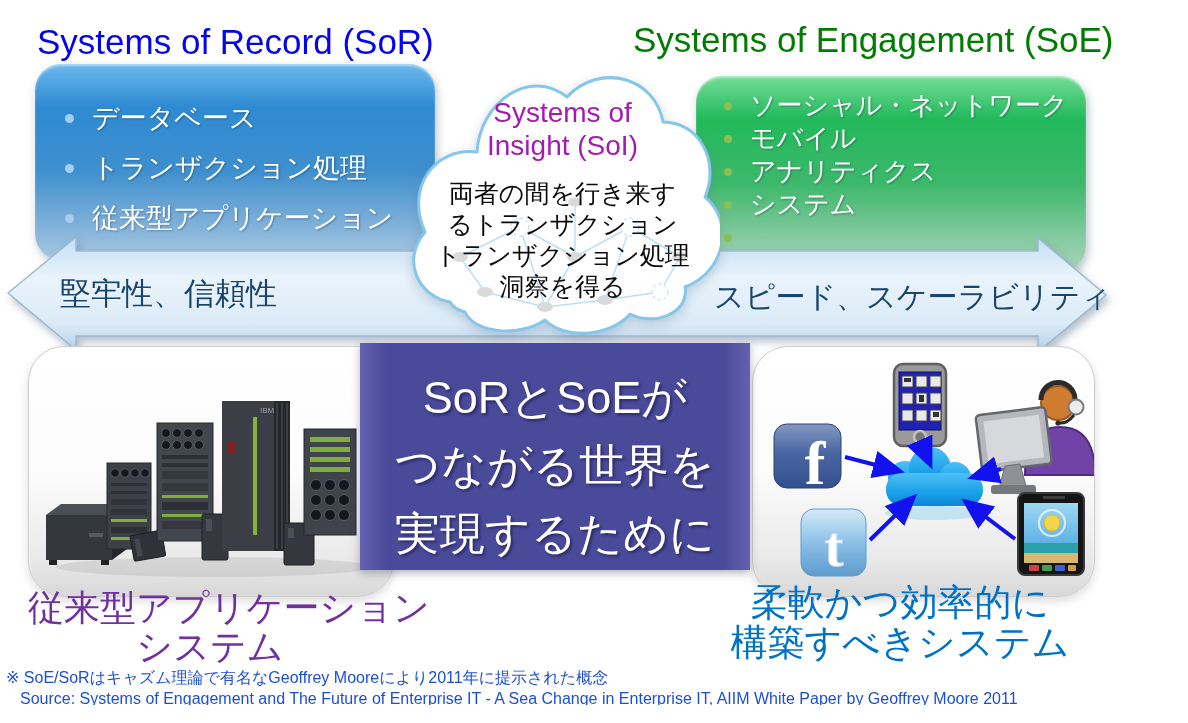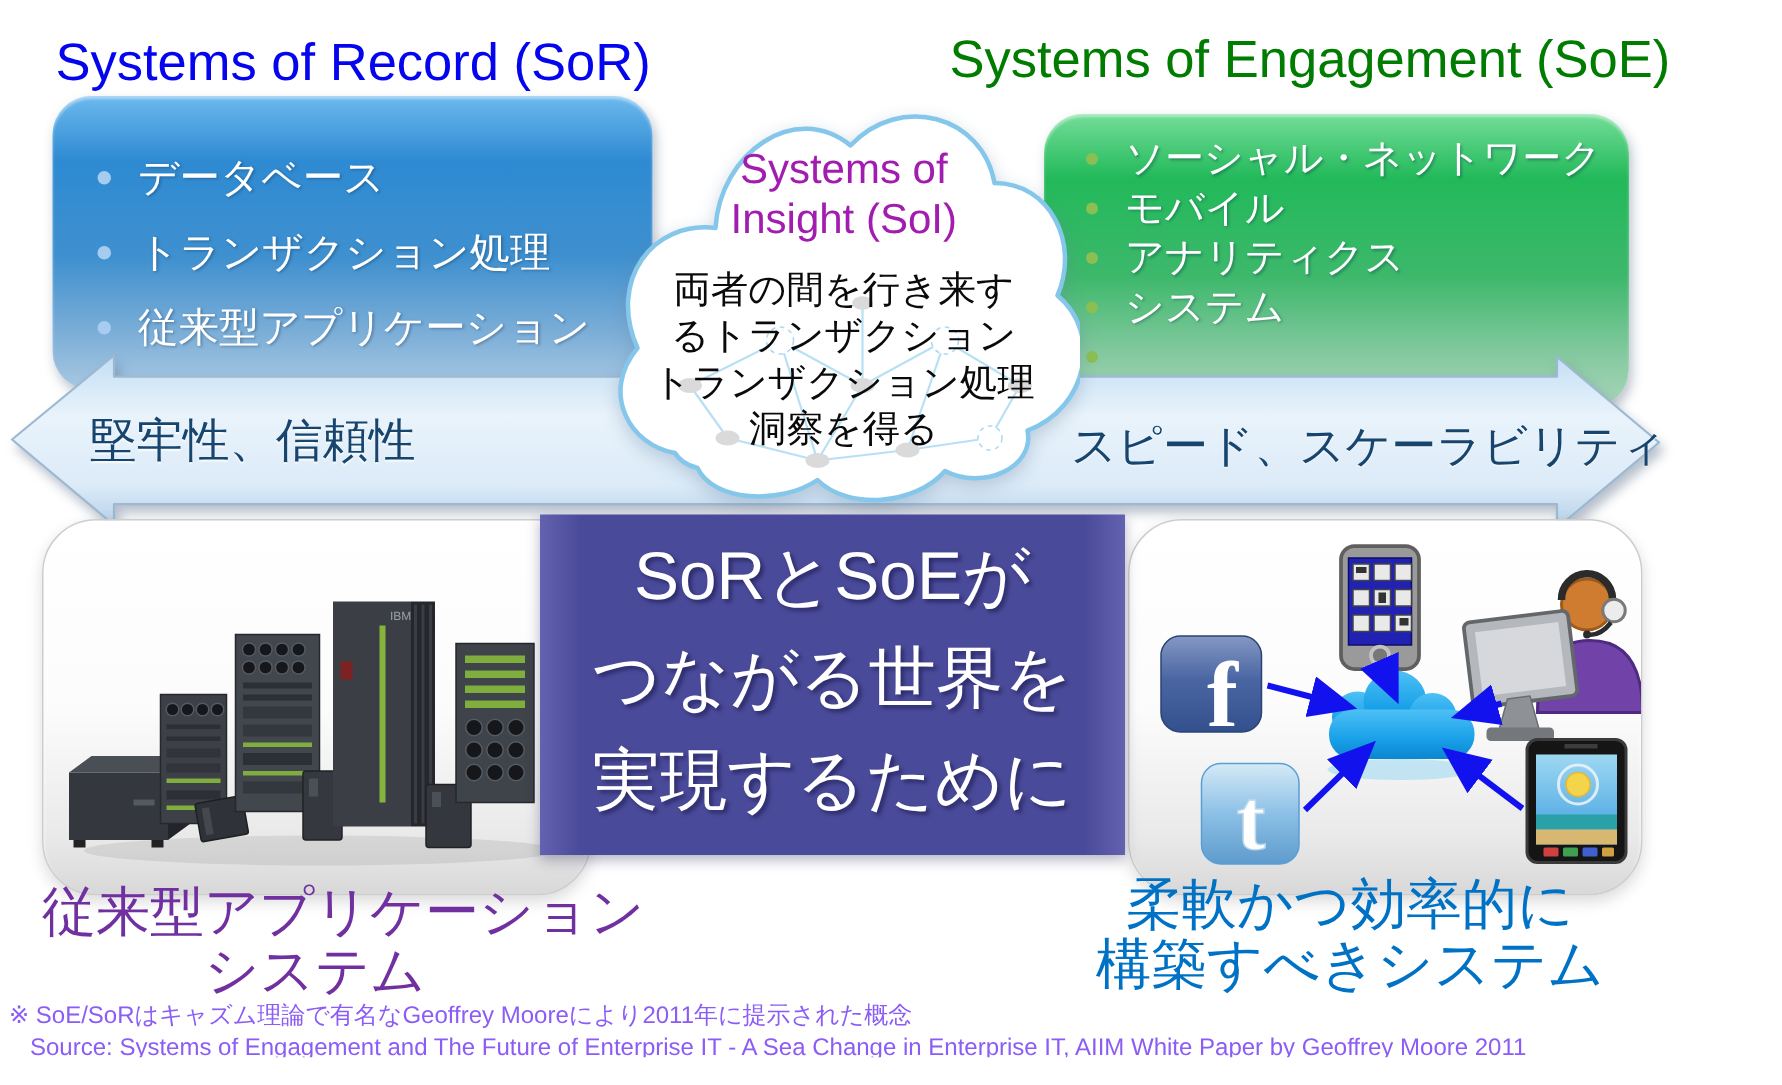--- a/index.html
+++ b/index.html
@@ -31,33 +31,33 @@
   
   .cloud-wrap{pointer-events:none;}
   .cloud-title{width:100%;text-align:center;color:#a21caf;font-size:28px;line-height:33px;}
   .cloud-desc{width:100%;text-align:center;color:#0a0a0a;font-size:25px;line-height:31px;}
   
   .center-box{
     background:linear-gradient(90deg,#6262b0 0%,#4a4a9a 7%,#4a4a9a 93%,#6262b0 100%);
     box-shadow:0 3px 8px rgba(40,40,90,.35);
   }
   .center-box .txt{
-    padding-top:7px;text-align:center;color:#ffffff;font-size:45px;line-height:68px;
+    padding-top:21px;text-align:center;color:#ffffff;font-size:45px;line-height:68px;
     text-shadow:2px 2px 3px rgba(0,0,40,.45);
   }
   
   .panel{
     border-radius:36px;border:1px solid #cdcdcd;
     background:linear-gradient(180deg,#ffffff 0%,#fcfcfc 50%,#e9e9e9 85%,#d8d8d8 100%);
     box-shadow:0 4px 10px rgba(0,0,0,.14), inset 0 2px 3px rgba(255,255,255,.9);
   }
   .cap{ text-align:center;white-space:nowrap;}
   .cap.purple{color:#7030a0;font-size:36px;line-height:39px;}
   .cap.blue{color:#0072c6;font-size:37px;line-height:40px;}
-  .footnote{color:#8b5cf6;font-size:16px;line-height:21px;white-space:nowrap;}
+  .footnote{color:#1d4ed8;font-size:16px;line-height:21px;white-space:nowrap;}
   .footnote .src{margin-left:14px;}
 </style>
 </head>
 <body>
 
 <div class="slide">
 
   <div class="abs title sor" style="left:37px;top:22px;">Systems of Record (SoR)</div>
   <div class="abs title soe" style="left:633px;top:20px;">Systems of Engagement (SoE)</div>
 

